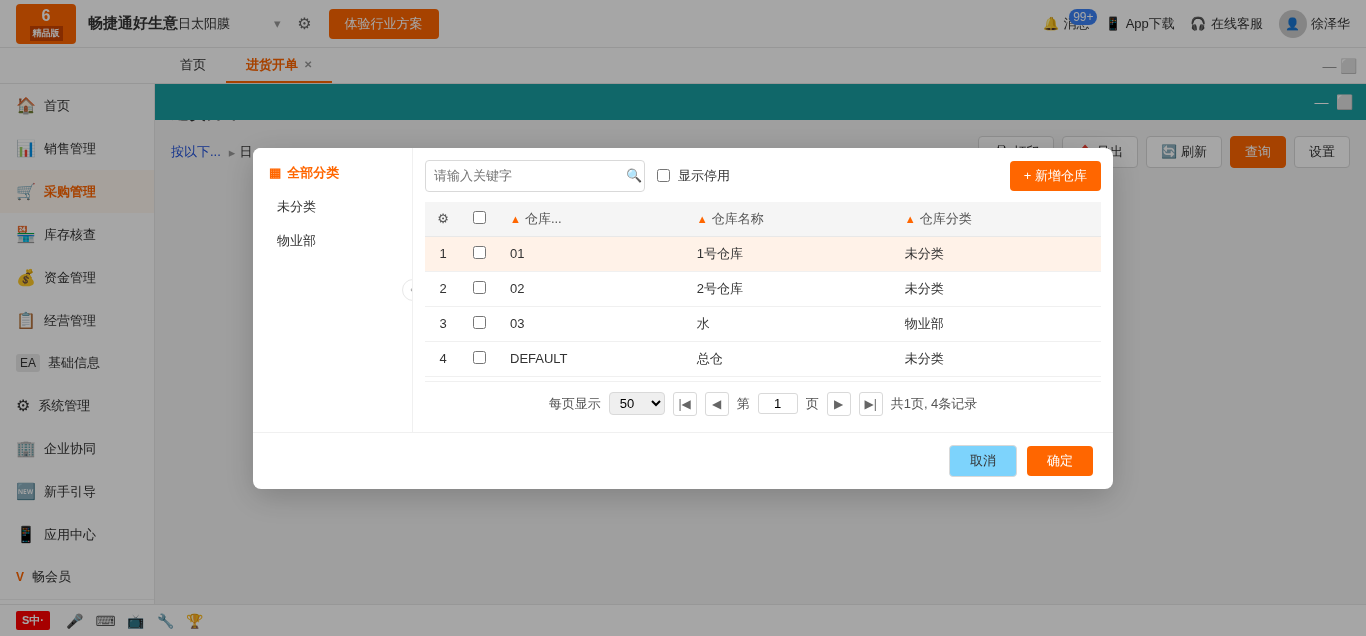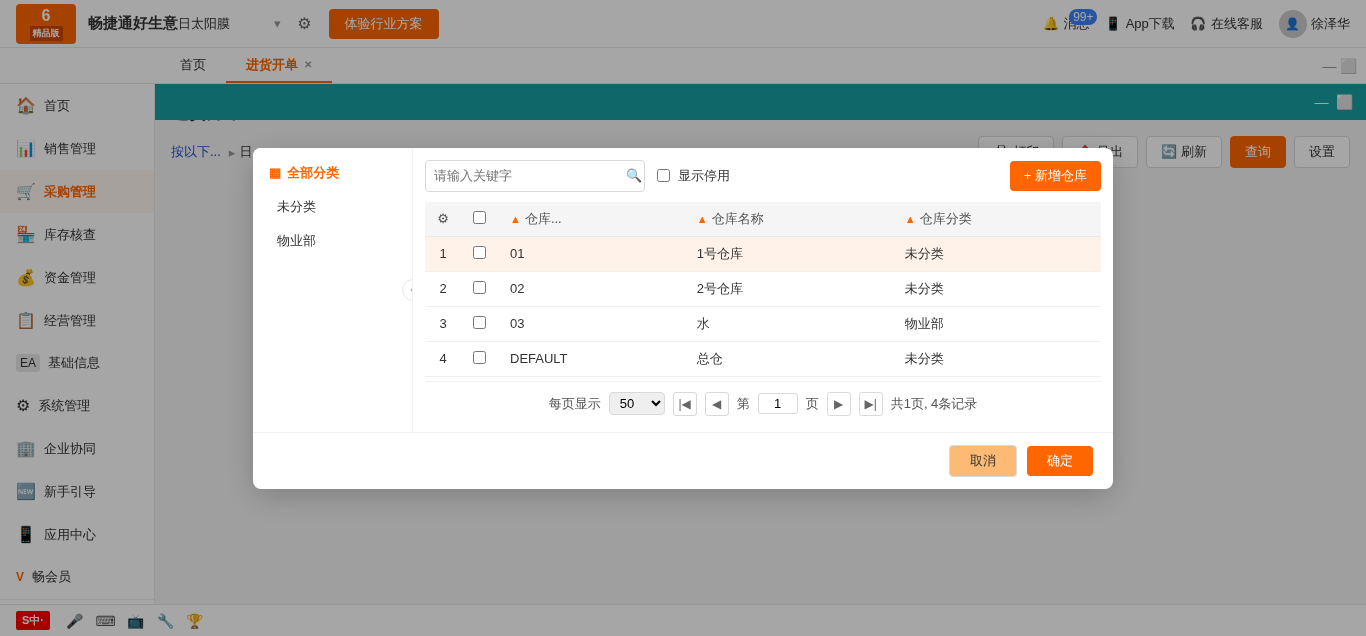--- a/index.html
+++ b/index.html
@@ -345,21 +345,21 @@
       display: flex;
       align-items: center;
       justify-content: flex-end;
       padding: 12px 20px;
       gap: 10px;
       border-top: 1px solid #f0f0f0;
     }
     .btn-cancel {
       padding: 6px 20px;
       border: 1px solid #d9d9d9;
-      background: #fdba74;
+      background: #7dd3fc;
       border-radius: 4px;
       cursor: pointer;
       font-size: 13px;
       color: #333;
     }
     .btn-confirm {
       padding: 6px 20px;
       border: none;
       background: #ff6600;
       color: #fff;

